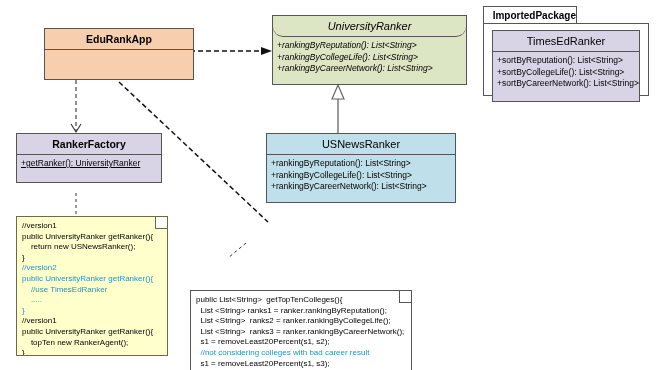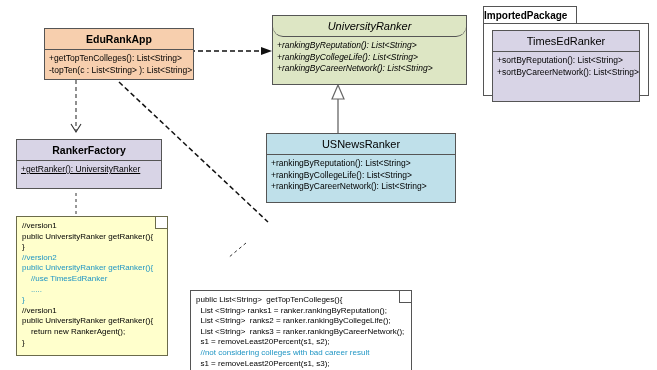--- a/index.html
+++ b/index.html
@@ -76,21 +76,21 @@
   .pkg-tab {
     position: absolute;
     left: 0;
     top: 0;
     box-sizing: border-box;
     border: 1px solid #555555;
     border-bottom: none;
     background: #ffffff;
     font-weight: bold;
     font-size: 10px;
-    text-align: left;
+    text-align: right;
     line-height: 17px;
     height: 18px;
   }
   .pkg-body {
     position: absolute;
     box-sizing: border-box;
     border: 1px solid #555555;
     background: #ffffff;
   }
 
@@ -160,81 +160,79 @@
 
     <line x1="119" y1="82" x2="268" y2="222" stroke="#111111" stroke-width="1.5" stroke-dasharray="5,3"></line>
 
     <line x1="76" y1="193" x2="76" y2="216" stroke="#333333" stroke-width="1" stroke-dasharray="3,3"></line>
 
     <line x1="246" y1="243" x2="228" y2="258" stroke="#333333" stroke-width="1" stroke-dasharray="3,3"></line>
   </svg>
 
   <div class="uml-class theme-orange" style="left:16px; top:28px; width:150px; height:52px;margin-left:28px;">
     <div class="uml-title">EduRankApp</div>
-    <div class="uml-members">
-      <div class="uml-member">+getTopTenColleges(): List&lt;String&gt;</div>
-      <div class="uml-member">-topTen(c : List&lt;String&gt; ): List&lt;String&gt;</div>
-    </div>
   </div>
 
   <div class="uml-class theme-green" style="left:272px; top:15px; width:195px; height:70px;">
     <div class="uml-title iface">UniversityRanker</div>
     <div class="uml-members">
       <div class="uml-member it">+rankingByReputation(): List&lt;String&gt;</div>
       <div class="uml-member it">+rankingByCollegeLife(): List&lt;String&gt;</div>
       <div class="uml-member it">+rankingByCareerNetwork(): List&lt;String&gt;</div>
     </div>
   </div>
 
   <div class="pkg" style="left:483px; top:6px; width:166px; height:90px;">
     <div class="pkg-tab" style="width:94px;">ImportedPackage</div>
     <div class="pkg-body" style="left:0; top:17px; width:166px; height:73px;"></div>
 
     <div class="uml-class theme-purple" style="left:9px; top:24px; width:148px; height:72px;">
       <div class="uml-title plain">TimesEdRanker</div>
       <div class="uml-members">
         <div class="uml-member">+sortByReputation(): List&lt;String&gt;</div>
+        <div class="uml-member">+sortByCollegeLife(): List&lt;String&gt;</div>
         <div class="uml-member">+sortByCareerNetwork(): List&lt;String&gt;</div>
       </div>
     </div>
   </div>
 
-  <div class="uml-class theme-purple" style="left:16px; top:139px; width:146px; height:50px;">
+  <div class="uml-class theme-purple" style="left:16px; top:133px; width:146px; height:50px;">
     <div class="uml-title">RankerFactory</div>
     <div class="uml-members">
       <div class="uml-member underline">+getRanker(): UniversityRanker</div>
     </div>
   </div>
 
   <div class="uml-class theme-blue" style="left:266px; top:133px; width:190px; height:70px;">
     <div class="uml-title plain">USNewsRanker</div>
     <div class="uml-members">
       <div class="uml-member">+rankingByReputation(): List&lt;String&gt;</div>
       <div class="uml-member">+rankingByCollegeLife(): List&lt;String&gt;</div>
       <div class="uml-member">+rankingByCareerNetwork(): List&lt;String&gt;</div>
     </div>
   </div>
 
   <div class="note" style="left:16px; top:216px; width:152px; height:140px;">
     <div class="note-fold"></div>
     <div class="note-body">
       <div class="code-line">//version1</div>
       <div class="code-line">public UniversityRanker getRanker(){</div>
+      <div class="code-line">    return new USNewsRanker();</div>
       <div class="code-line blank"></div>
       <div class="code-line">}</div>
       <div class="code-line blank"></div>
       <div class="code-line comment">//version2</div>
       <div class="code-line comment">public UniversityRanker getRanker(){</div>
       <div class="code-line comment">    //use TimesEdRanker</div>
       <div class="code-line comment">    .....</div>
       <div class="code-line comment">}</div>
       <div class="code-line blank"></div>
       <div class="code-line">//version1</div>
       <div class="code-line">public UniversityRanker getRanker(){</div>
-      <div class="code-line">    return new RankerAgent();</div>
+      <div class="code-line">    topTen new RankerAgent();</div>
       <div class="code-line">}</div>
     </div>
   </div>
 
   <div class="note white" style="left:190px; top:255px; width:222px; height:112px;margin-top:35px;">
     <div class="note-fold"></div>
     <div class="note-body">
       <div class="code-line">public List&lt;String&gt;  getTopTenColleges(){</div>
       <div class="code-line">  List &lt;String&gt; ranks1 = ranker.rankingByReputation();</div>
       <div class="code-line">  List &lt;String&gt;  ranks2 = ranker.rankingByCollegeLife();</div>

